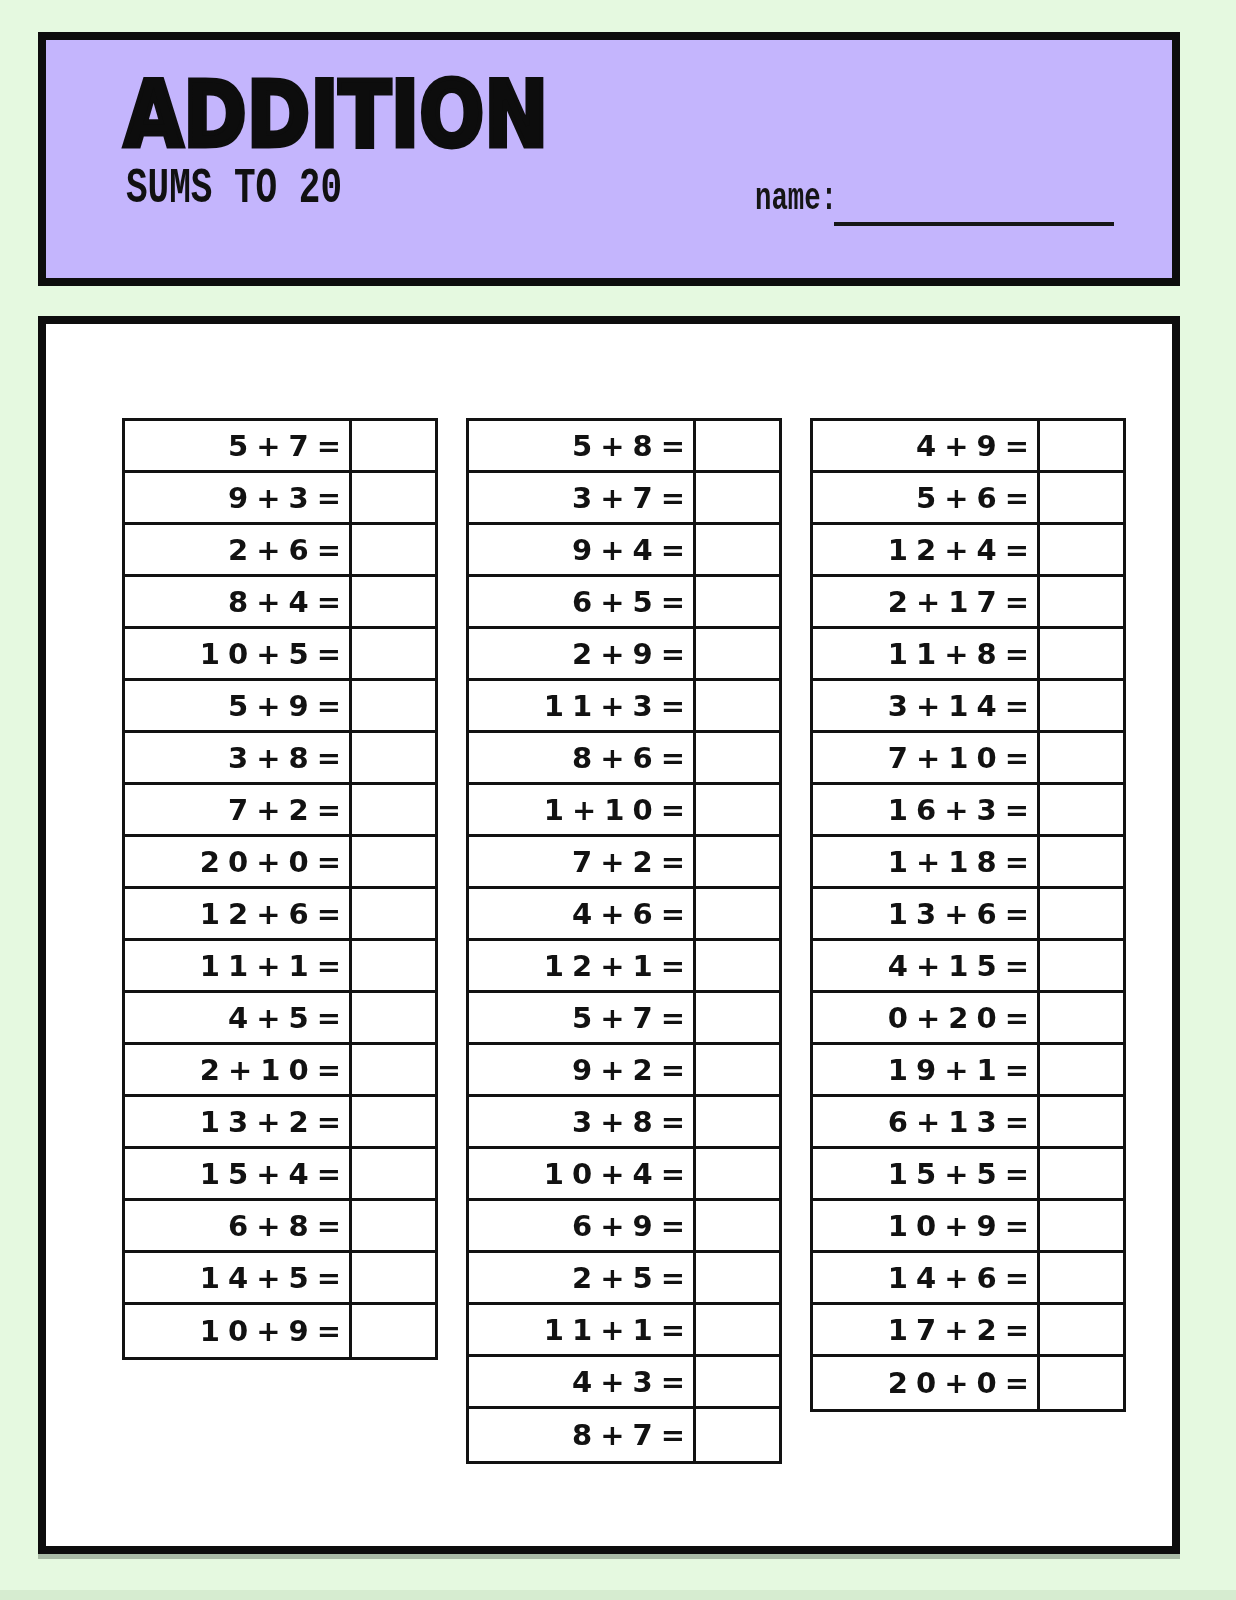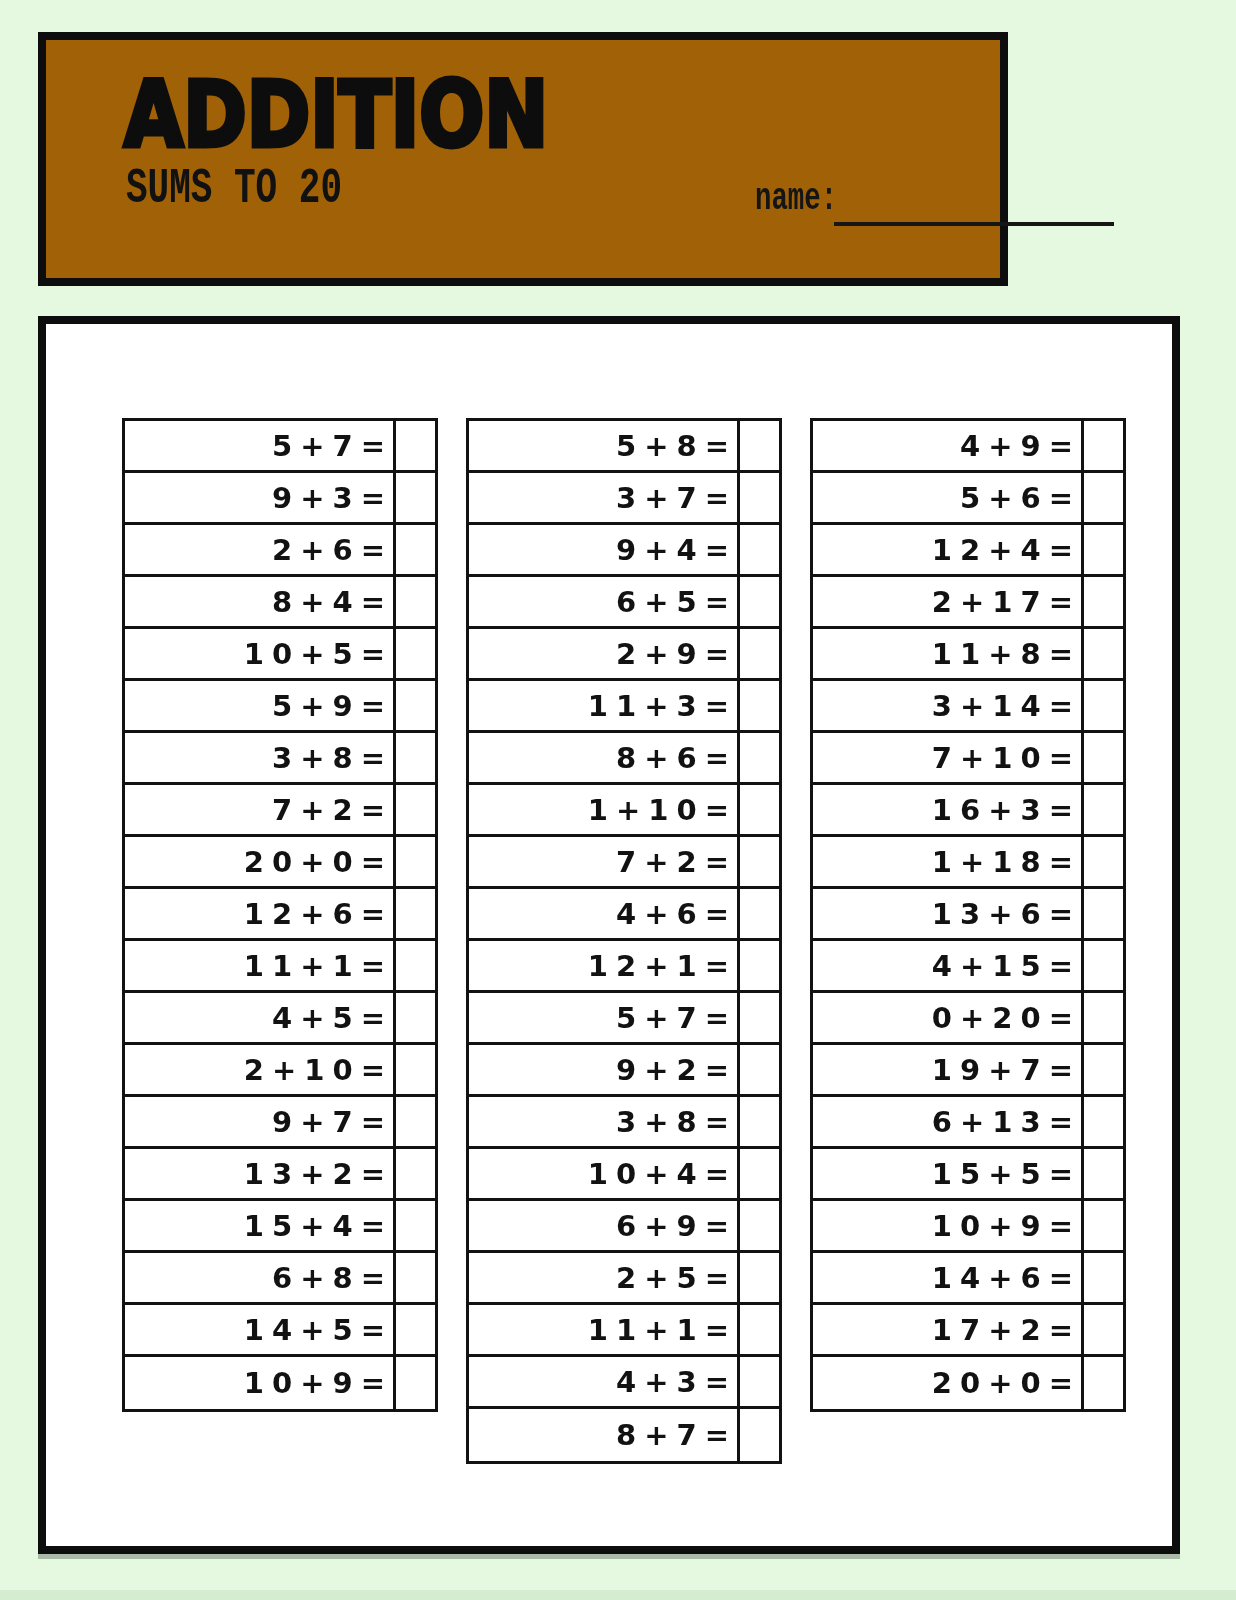--- a/index.html
+++ b/index.html
@@ -13,23 +13,23 @@
     background: #e5f9e0;
     font-family: "DejaVu Sans", sans-serif;
     overflow: hidden;
   }
 
   
   .header-box {
     position: absolute;
     left: 38px;
     top: 32px;
-    width: 970px;
+    width: 1142px;
     height: 254px;
-    background: #a16207;
+    background: #c4b5fd;
     border: 8px solid #0d0d0d;
     box-sizing: border-box;
   }
   .ws-title {
     position: absolute;
     left: 78px;
     top: 30px;
     font-size: 90px;
     line-height: 1;
     font-weight: bold;
@@ -114,21 +114,20 @@
     display: flex;
     align-items: center;
     justify-content: flex-end;
     font-family: "DejaVu Sans", sans-serif;
     font-weight: bold;
     font-size: 29px;
     letter-spacing: 8px;
     color: #121212;
     white-space: nowrap;
     overflow: hidden;
-    margin-left: 44px;
   }
   .ans-cell {
     flex: 1;
     background: #fff;
   }
 
   
   .bottom-strip {
     position: absolute;
     left: 0;
@@ -198,24 +197,20 @@
         </div>
         <div class="ws-row">
           <div class="prob-cell">4+5=</div>
           <div class="ans-cell"></div>
         </div>
         <div class="ws-row">
           <div class="prob-cell">2+10=</div>
           <div class="ans-cell"></div>
         </div>
         <div class="ws-row">
-          <div class="prob-cell">9+7=</div>
-          <div class="ans-cell"></div>
-        </div>
-        <div class="ws-row">
           <div class="prob-cell">13+2=</div>
           <div class="ans-cell"></div>
         </div>
         <div class="ws-row">
           <div class="prob-cell">15+4=</div>
           <div class="ans-cell"></div>
         </div>
         <div class="ws-row">
           <div class="prob-cell">6+8=</div>
           <div class="ans-cell"></div>
@@ -354,21 +349,21 @@
         </div>
         <div class="ws-row">
           <div class="prob-cell">4+15=</div>
           <div class="ans-cell"></div>
         </div>
         <div class="ws-row">
           <div class="prob-cell">0+20=</div>
           <div class="ans-cell"></div>
         </div>
         <div class="ws-row">
-          <div class="prob-cell">19+7=</div>
+          <div class="prob-cell">19+1=</div>
           <div class="ans-cell"></div>
         </div>
         <div class="ws-row">
           <div class="prob-cell">6+13=</div>
           <div class="ans-cell"></div>
         </div>
         <div class="ws-row">
           <div class="prob-cell">15+5=</div>
           <div class="ans-cell"></div>
         </div>

